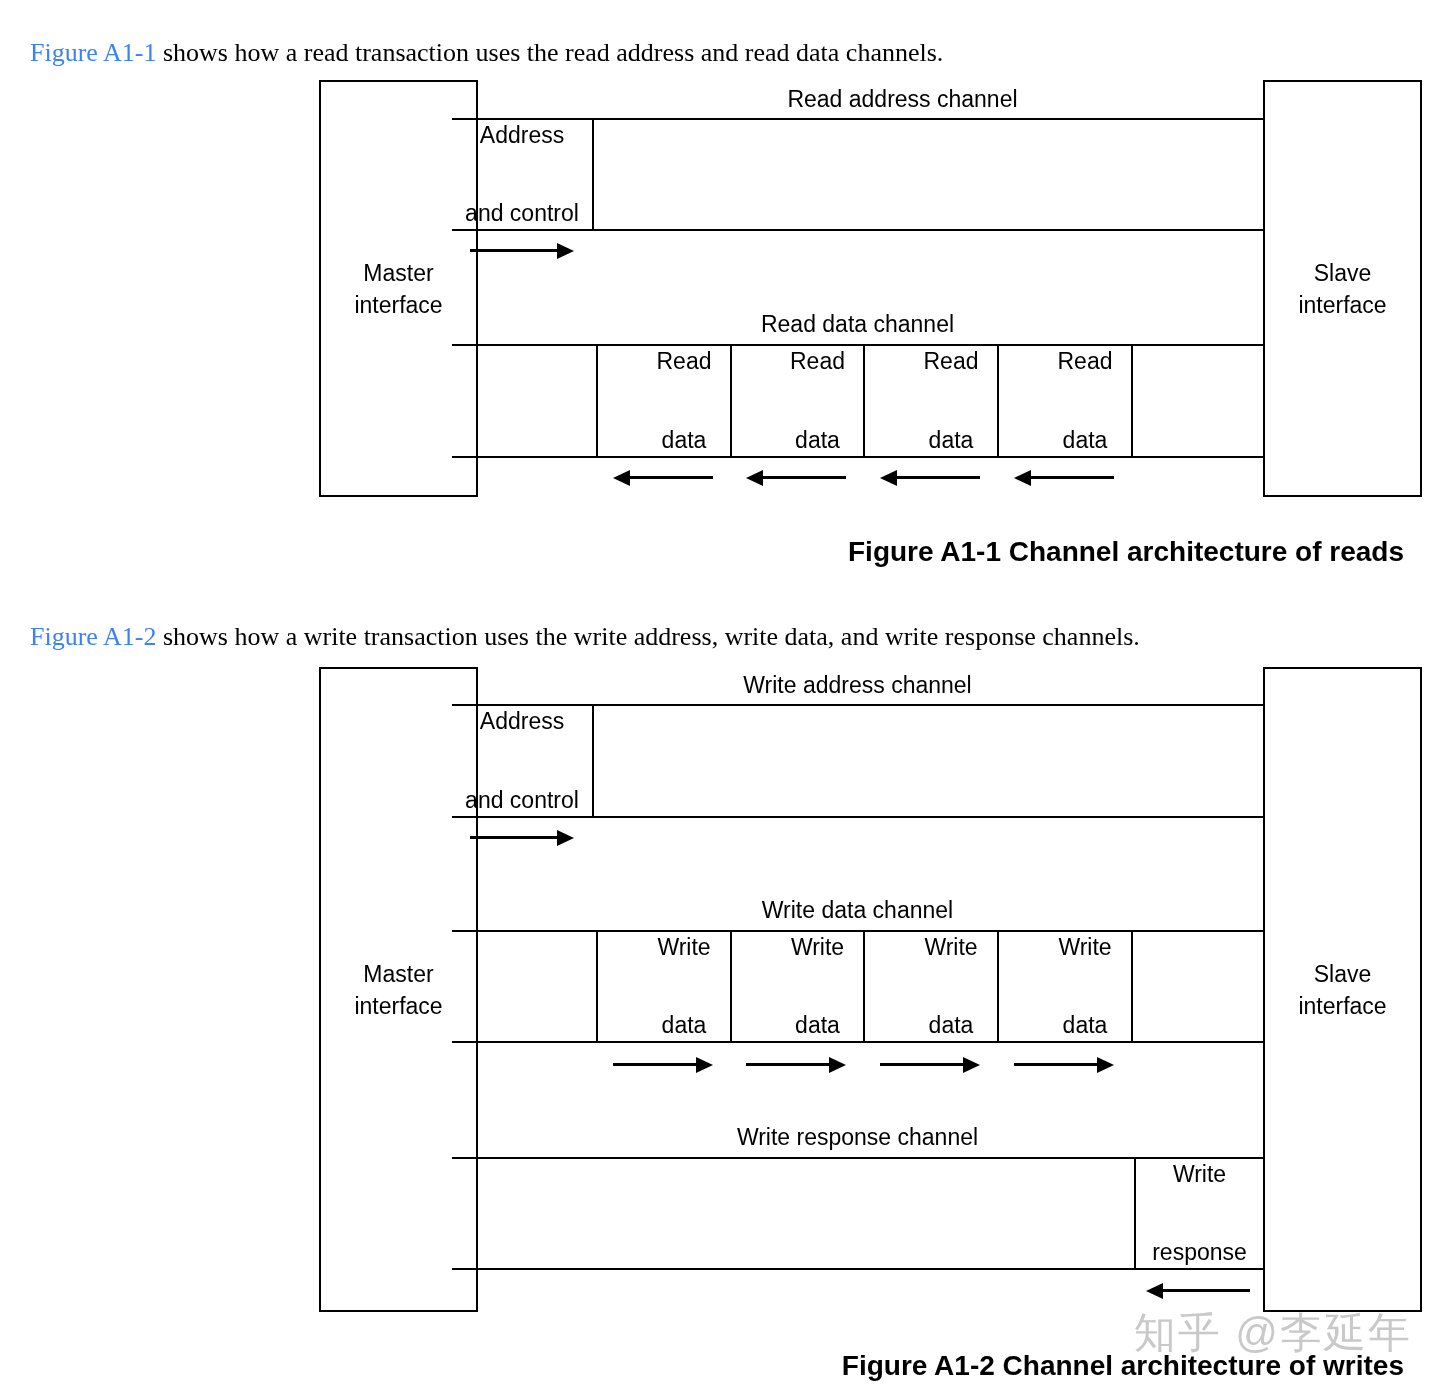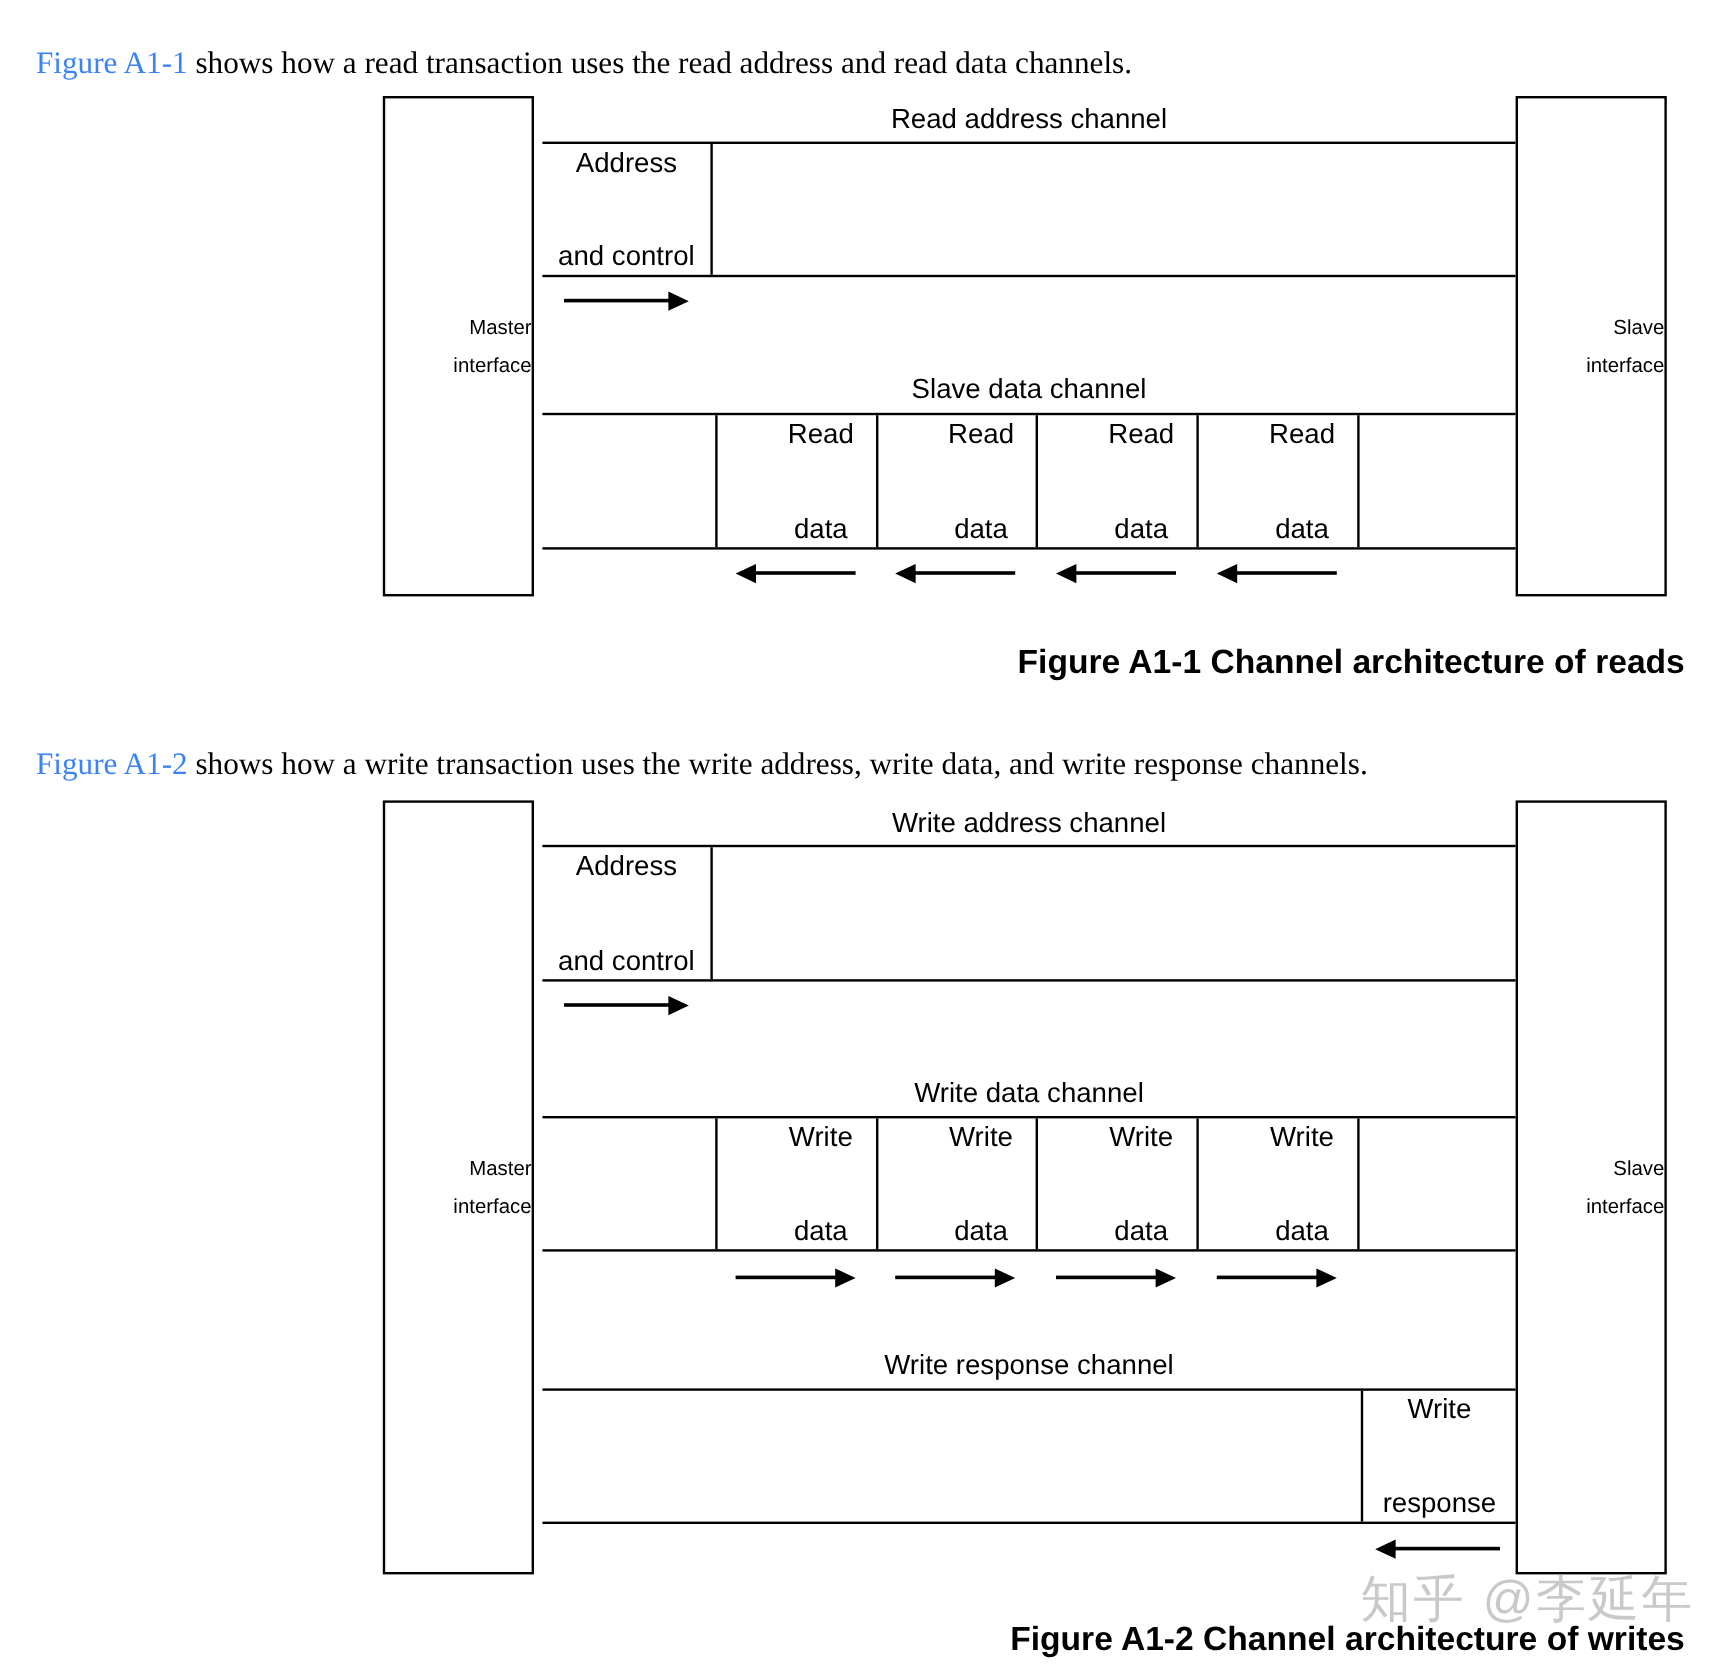--- a/index.html
+++ b/index.html
@@ -7,23 +7,23 @@
     position:relative; width:1444px; height:1398px; background:#ffffff;
     color:#000; font-family:"Liberation Sans", sans-serif; overflow:hidden;
   }
   .para {
     position:absolute; left:30px; white-space:nowrap;
     font-family:"Liberation Serif", serif; font-size:26px; line-height:34px; color:#000;
   }
   .link { color:#3b82f6; text-decoration:none; cursor:pointer; }
   
   .iface-box {
-    position:absolute; width:126px; border:2px solid #000; box-sizing:border-box;
-    display:flex; flex-direction:column; align-items:flex-end; justify-content:center;
-    font-size:17px; line-height:32px; text-align:center; background:#fff;
+    position:absolute; width:159px; border:2px solid #000; box-sizing:border-box;
+    display:flex; flex-direction:column; align-items:center; justify-content:center;
+    font-size:23px; line-height:32px; text-align:center; background:#fff;
   }
   .iface-box span { display:block; }
   
   .chan-label {
     position:absolute; left:452px; width:811px; text-align:center;
     font-size:23px; line-height:26px;
   }
   
   .band {
     position:absolute; left:452px; width:811px; box-sizing:border-box;
@@ -66,34 +66,34 @@
 
   <div class="iface-box" style="left:319px; top:80px; height:417px;">
     <span>Master</span>
     <span>interface</span>
   </div>
   <div class="iface-box" style="left:1263px; top:80px; height:417px;">
     <span>Slave</span>
     <span>interface</span>
   </div>
 
-  <div class="chan-label" style="top:86px;">Read address channel</div>
+  <div class="chan-label" style="top:86px;margin-left:45px;">Read address channel</div>
 
   <div class="band" style="top:118px; height:113px;">
     <div class="cell addr">
       <span>Address</span>
       <span>and control</span>
     </div>
   </div>
   <div class="arrow right" style="left:470px; top:243px; width:104px;">
       <i class="shaft"></i>
       <i class="head"></i>
     </div>
 
-  <div class="chan-label" style="top:311px;">Slave data channel</div>
+  <div class="chan-label" style="top:311px;">Read data channel</div>
 
   <div class="band" style="top:344px; height:114px;">
     <div class="cell databox" style="left:144px;">
       <span>Read</span>
         <span>data</span>
     </div>
     <div class="cell databox" style="left:278px; width:133px;">
       <span>Read</span>
         <span>data</span>
     </div>

